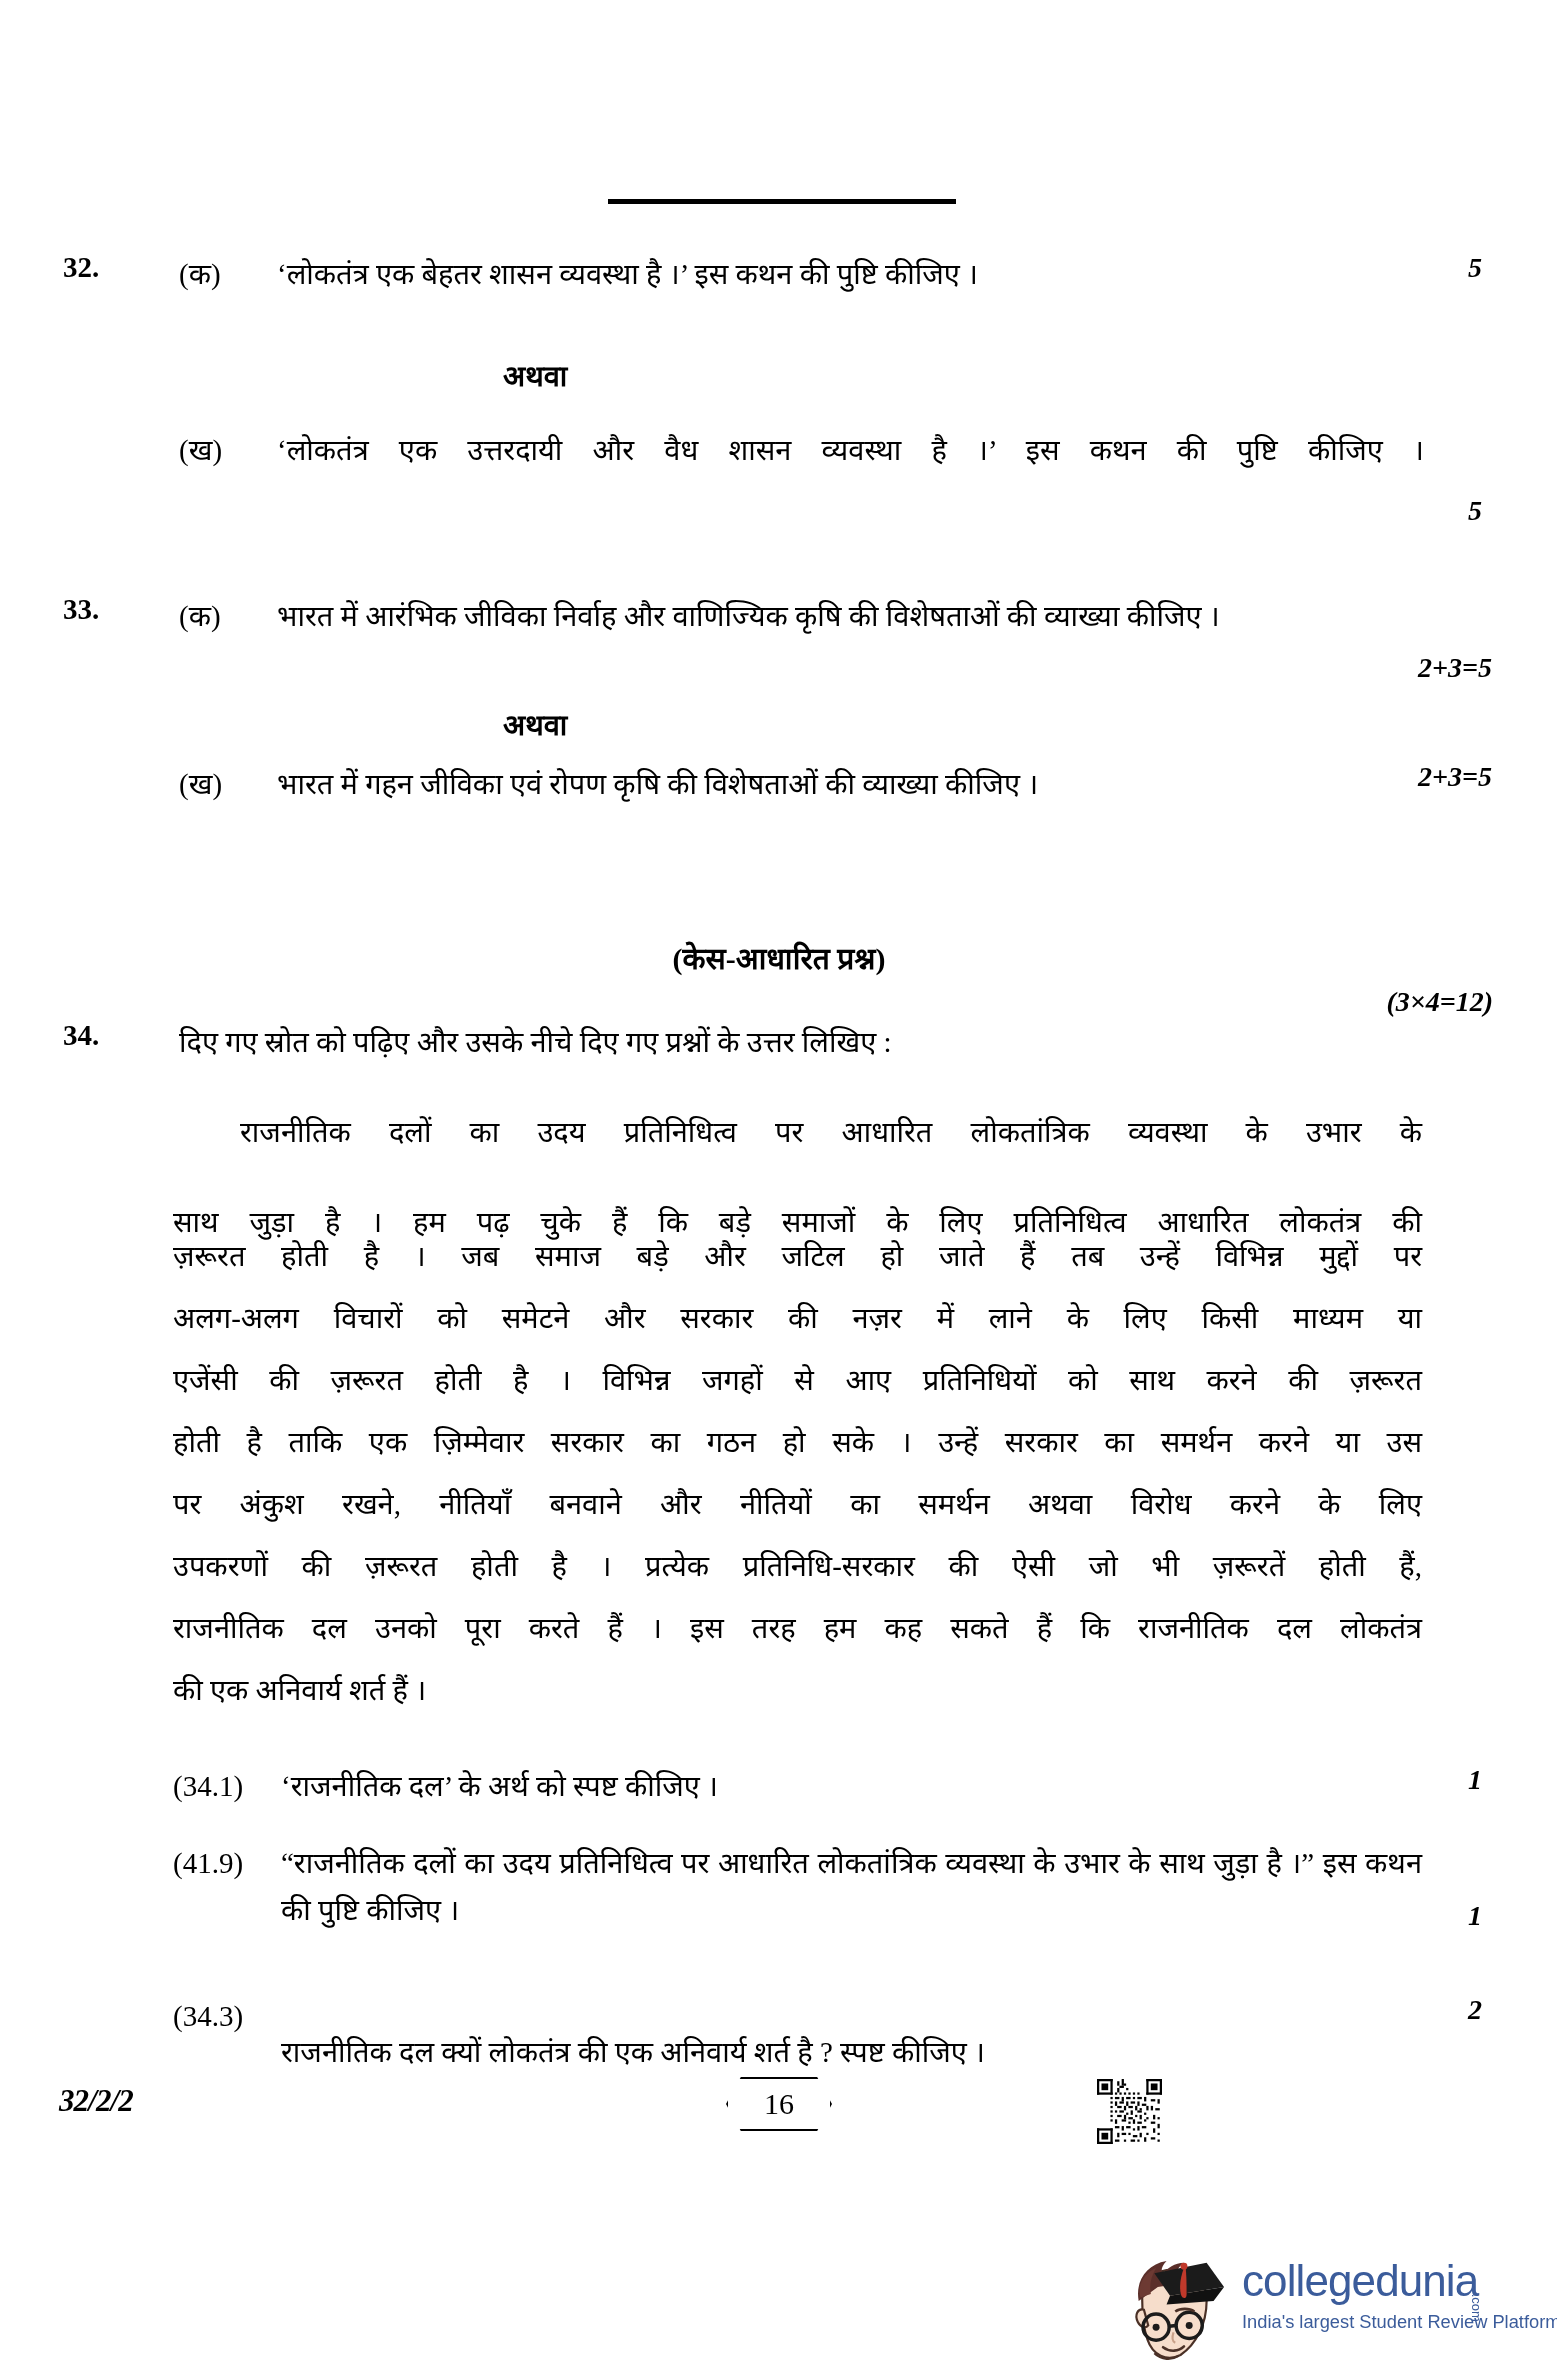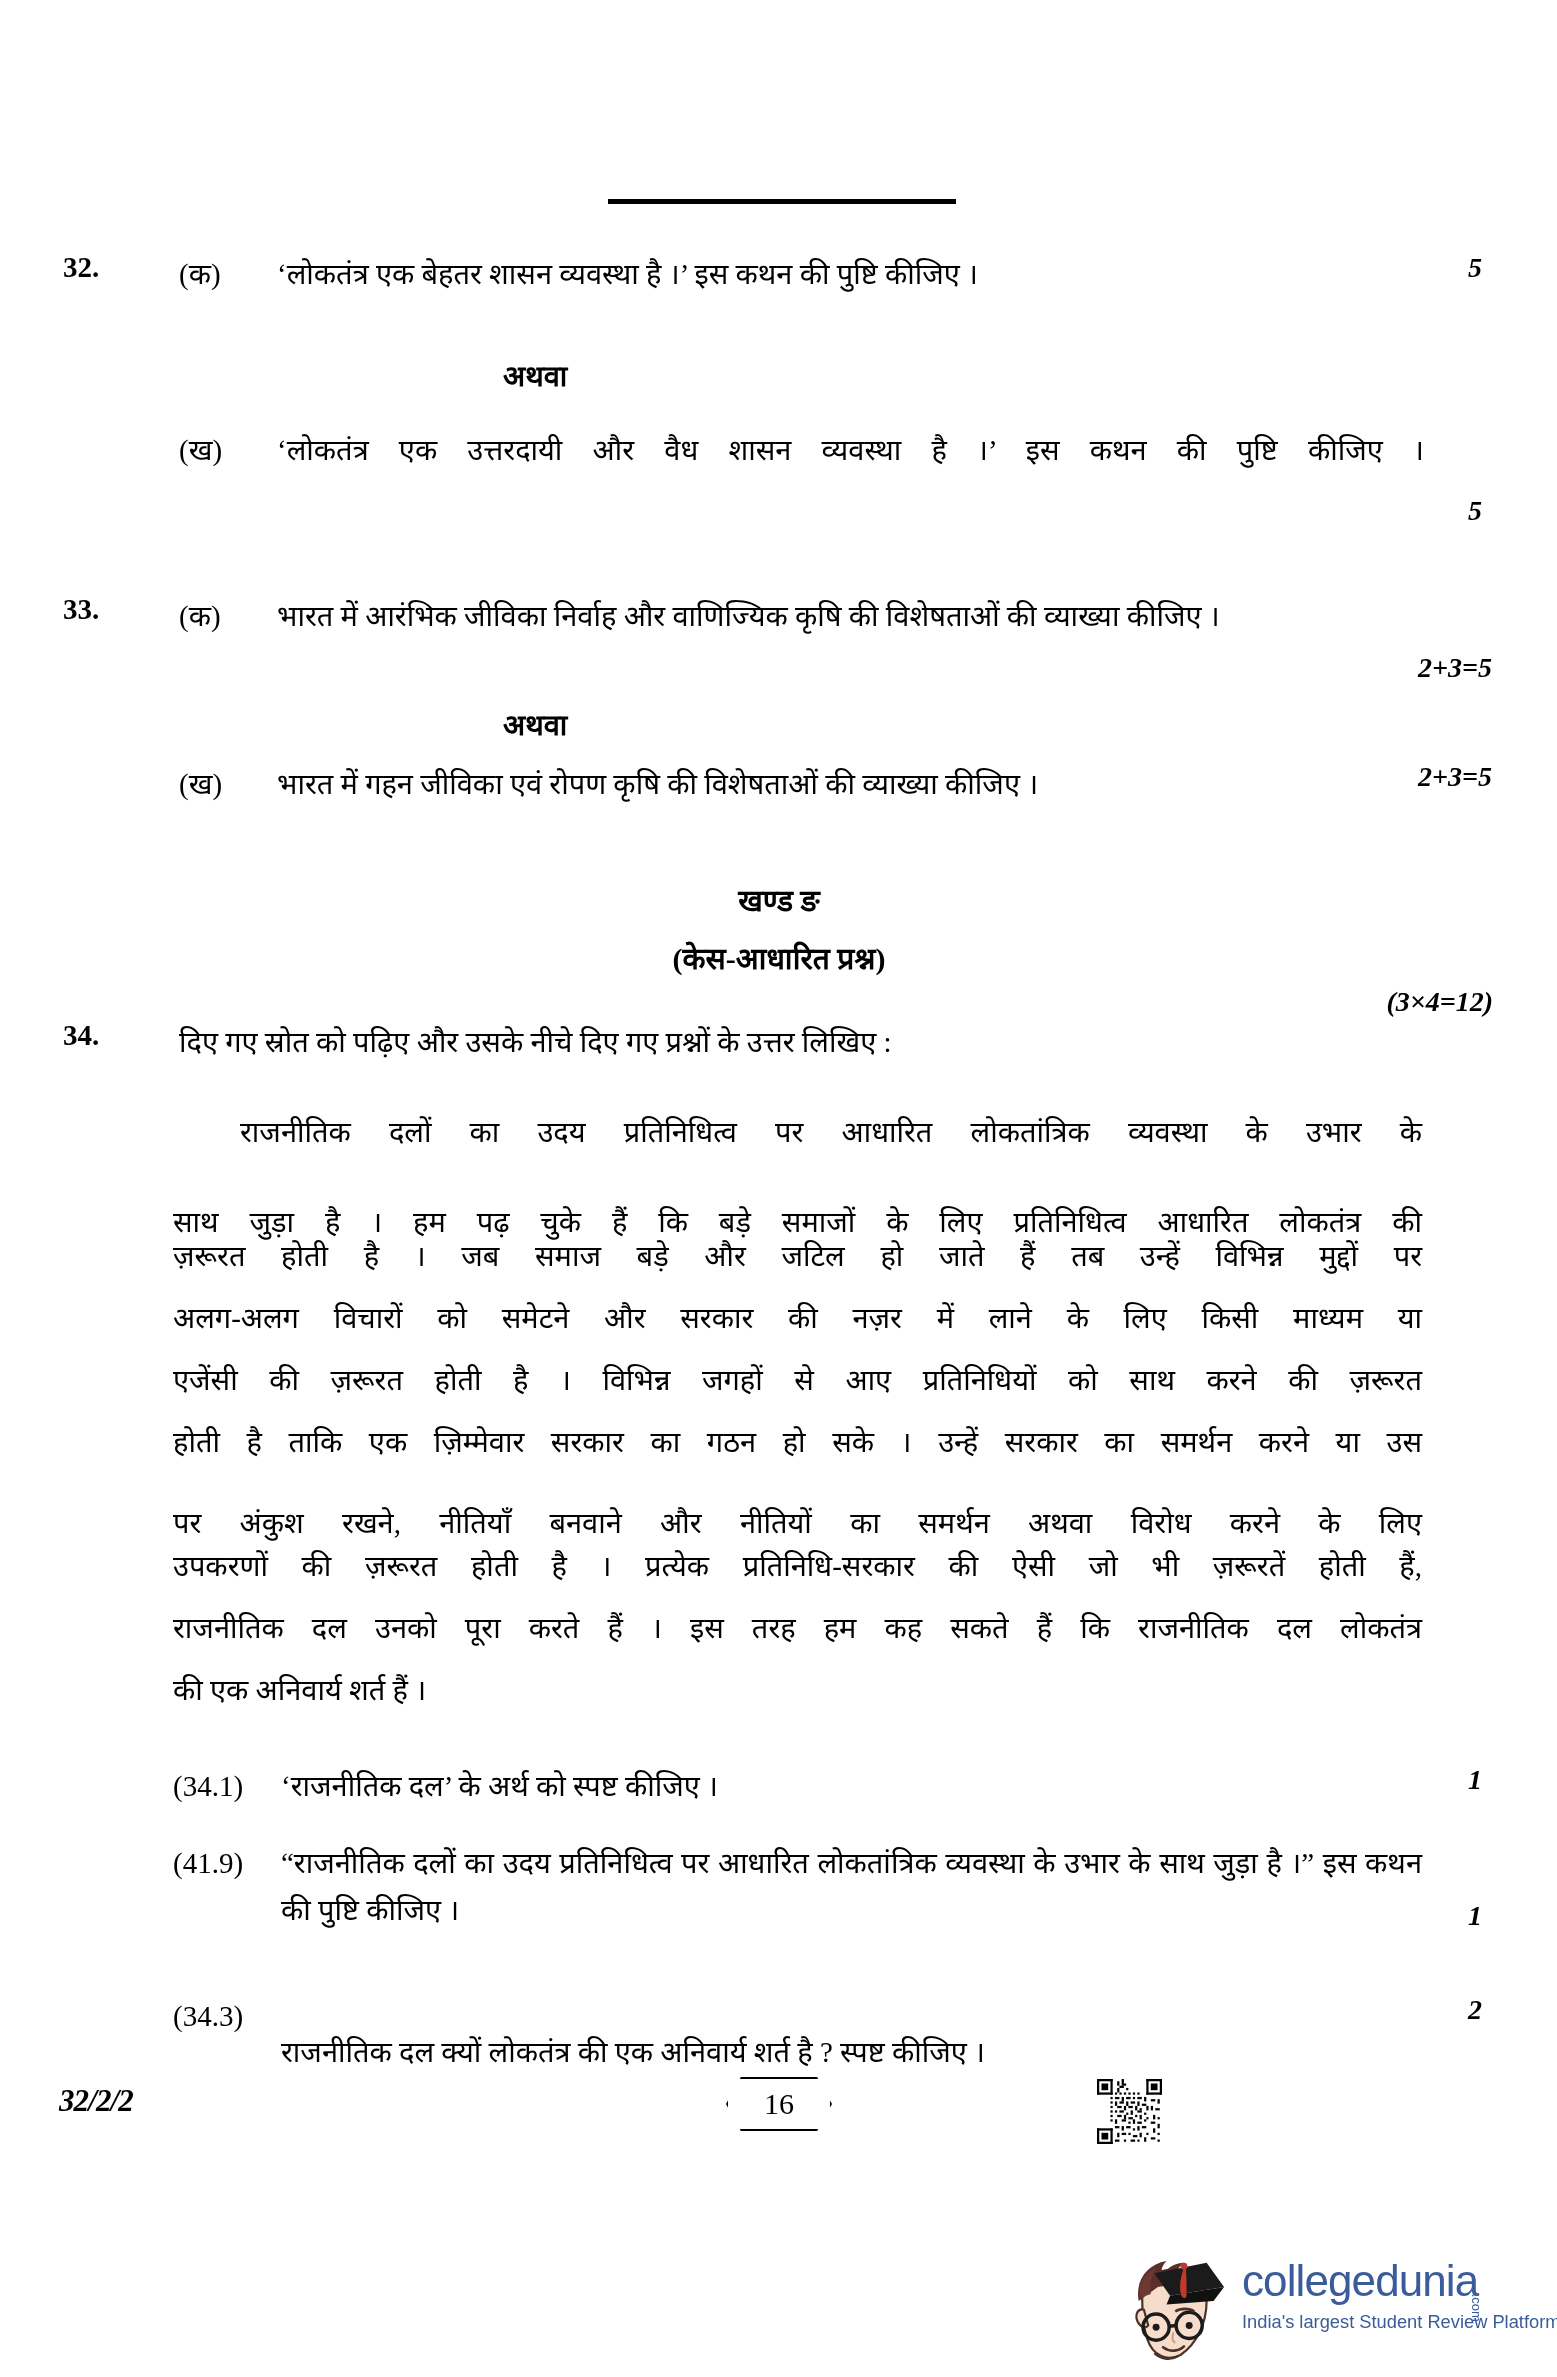--- a/index.html
+++ b/index.html
@@ -205,35 +205,34 @@
   <div class="qlabel hindi" style="left:179px; top:593px;">(क)</div>
   <div class="body-text hindi justify-last-left" style="left:277px; top:593px; width:1143px;">भारत में आरंभिक जीविका निर्वाह और वाणिज्यिक कृषि की विशेषताओं की व्याख्या कीजिए ।</div>
   <div class="marks" style="left:1361px; top:652px; width:131px;">2+3=5</div>
 
   <div class="body-text hindi bold" style="left:503px; top:702px;">अथवा</div>
 
   <div class="qlabel hindi" style="left:179px; top:761px;">(ख)</div>
   <div class="body-text hindi" style="left:277px; top:761px; width:1073px;">भारत में गहन जीविका एवं रोपण कृषि की विशेषताओं की व्याख्या कीजिए ।</div>
   <div class="marks" style="left:1361px; top:761px; width:131px;">2+3=5</div>
 
-  <div class="section-head hindi" style="top:877px;">खण्ड ङ</div>
   <div class="section-sub hindi" style="top:935px;">(केस-आधारित प्रश्न)</div>
   <div class="marks" style="left:1319px; top:938px; width:174px;margin-top:48px;">(3×4=12)</div>
 
   <div class="qnum" style="left:63px; top:1019px;">34.</div>
   <div class="body-text hindi" style="left:179px; top:1019px; width:1221px;">दिए गए स्रोत को पढ़िए और उसके नीचे दिए गए प्रश्नों के उत्तर लिखिए :</div>
 
   <div>
     <div class="body-text hindi justify" style="left:240px; top:1109px; width:1182px;">राजनीतिक दलों का उदय प्रतिनिधित्व पर आधारित लोकतांत्रिक व्यवस्था के उभार के</div>
     <div class="body-text hindi justify" style="left:173px; top:1171px; width:1249px;margin-top:28px;">साथ जुड़ा है । हम पढ़ चुके हैं कि बड़े समाजों के लिए प्रतिनिधित्व आधारित लोकतंत्र की</div>
     <div class="body-text hindi justify" style="left:173px; top:1233px; width:1249px;">ज़रूरत होती है । जब समाज बड़े और जटिल हो जाते हैं तब उन्हें विभिन्न मुद्दों पर</div>
     <div class="body-text hindi justify" style="left:173px; top:1295px; width:1249px;">अलग-अलग विचारों को समेटने और सरकार की नज़र में लाने के लिए किसी माध्यम या</div>
     <div class="body-text hindi justify" style="left:173px; top:1357px; width:1249px;">एजेंसी की ज़रूरत होती है । विभिन्न जगहों से आए प्रतिनिधियों को साथ करने की ज़रूरत</div>
     <div class="body-text hindi justify" style="left:173px; top:1419px; width:1249px;">होती है ताकि एक ज़िम्मेवार सरकार का गठन हो सके । उन्हें सरकार का समर्थन करने या उस</div>
-    <div class="body-text hindi justify" style="left:173px; top:1481px; width:1249px;margin-top:19px;">पर अंकुश रखने, नीतियाँ बनवाने और नीतियों का समर्थन अथवा विरोध करने के लिए</div>
+    <div class="body-text hindi justify" style="left:173px; top:1481px; width:1249px;">पर अंकुश रखने, नीतियाँ बनवाने और नीतियों का समर्थन अथवा विरोध करने के लिए</div>
     <div class="body-text hindi justify" style="left:173px; top:1543px; width:1249px;">उपकरणों की ज़रूरत होती है । प्रत्येक प्रतिनिधि-सरकार की ऐसी जो भी ज़रूरतें होती हैं,</div>
     <div class="body-text hindi justify" style="left:173px; top:1605px; width:1249px;">राजनीतिक दल उनको पूरा करते हैं । इस तरह हम कह सकते हैं कि राजनीतिक दल लोकतंत्र</div>
     <div class="body-text hindi" style="left:173px; top:1667px; width:1249px;">की एक अनिवार्य शर्त हैं ।</div>
   </div>
 
   <div class="qlabel hindi" style="left:173px; top:1763px;">(34.1)</div>
   <div class="body-text hindi" style="left:281px; top:1763px; width:1047px;">‘राजनीतिक दल’ के अर्थ को स्पष्ट कीजिए ।</div>
   <div class="marks" style="left:1430px; top:1764px; width:52px;">1</div>
 
   <div class="qlabel hindi" style="left:173px; top:1840px;">(41.9)</div>

